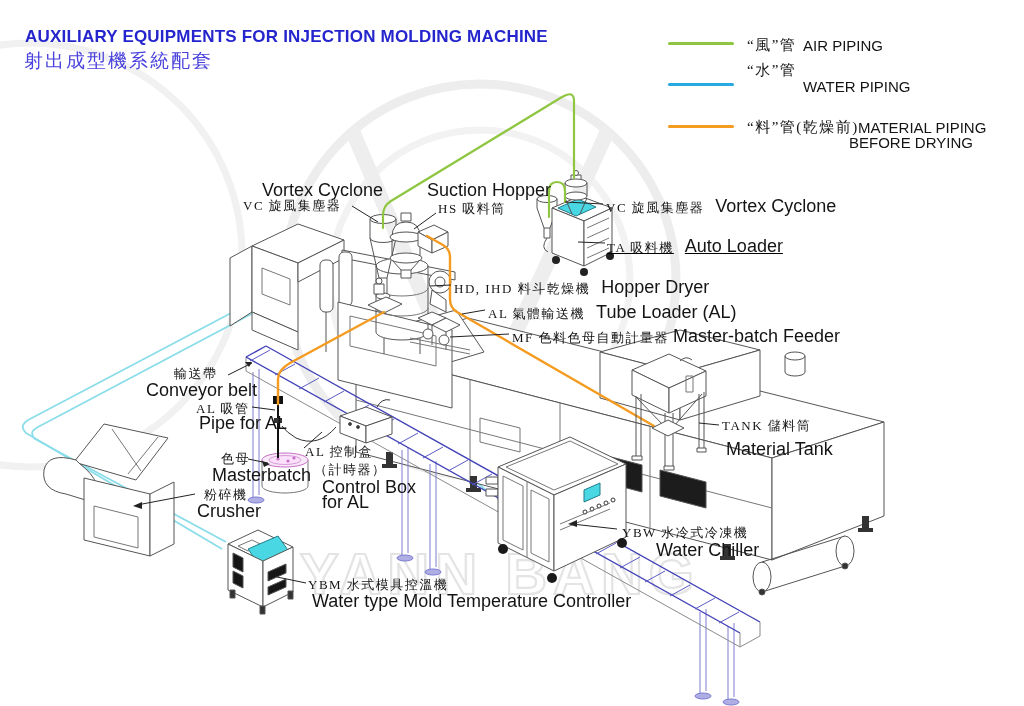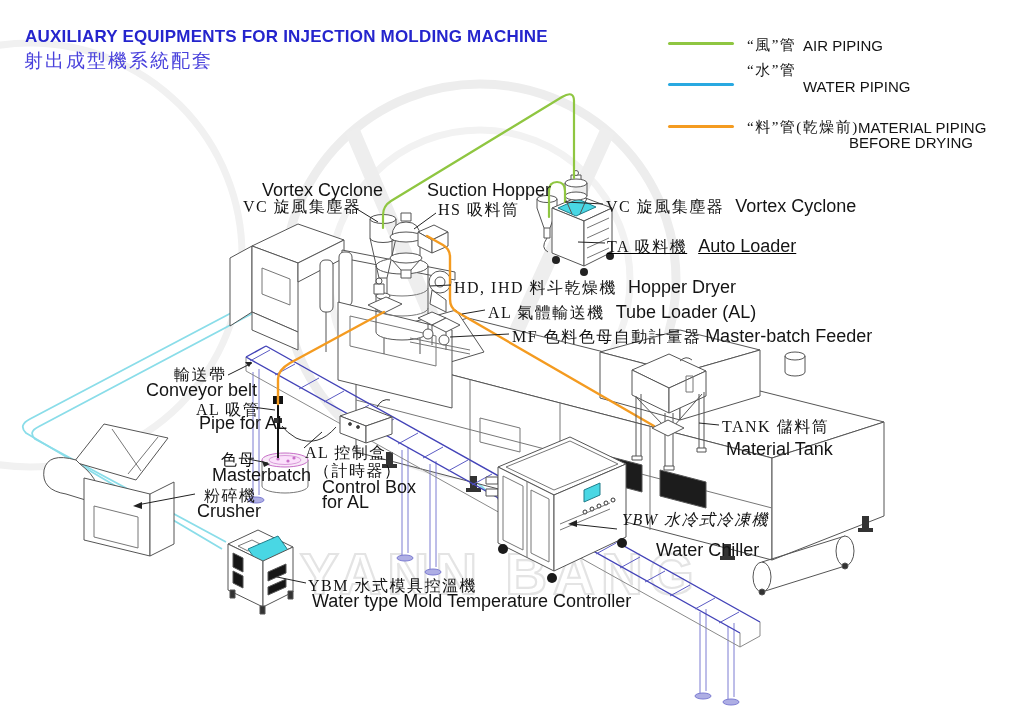--- a/index.html
+++ b/index.html
@@ -3,21 +3,21 @@
 <meta charset="utf-8">
 <style>
   html,body{margin:0;padding:0;background:#fff;}
   .canvas{position:relative;width:1024px;height:706px;background:#fff;overflow:hidden;
           font-family:"Liberation Sans",sans-serif;}
   svg.scene{position:absolute;left:0;top:0;width:1024px;height:706px;}
   .abs{position:absolute;white-space:nowrap;}
   .title-en{font-size:17px;font-weight:bold;color:#2525cd;letter-spacing:.2px;}
   .title-zh{font-size:19px;color:#4a42dc;font-family:"Liberation Serif",serif;letter-spacing:2px;}
   .lbl{font-size:13.5px;color:#141414;line-height:1.05;}
-  .zh{font-family:"Liberation Serif",serif;font-size:16px;letter-spacing:1.5px;color:#141414;}
+  .zh{font-family:"Liberation Serif",serif;font-size:13px;letter-spacing:1.5px;color:#141414;}
   .en{font-family:"Liberation Sans",sans-serif;font-size:18px;color:#141414;}
   .pair .en{margin-left:11px;letter-spacing:0;}
   .legend-line{position:absolute;width:66px;height:3px;border-radius:2px;}
   .legend-line.air{background:#8fc641;}
   .legend-line.water{background:#29a9e1;}
   .legend-line.material{background:#f49b20;}
   .legend-txt{font-size:15px;}
 </style>
 </head>
 <body>
@@ -378,16 +378,16 @@
 
   <div class="abs zh" style="left:204px;top:486px;">粉碎機</div>
   <div class="abs en lbl" style="left:197px;top:502px;">Crusher</div>
 
   <div class="abs zh" style="left:308px;top:576px;">YBM 水式模具控溫機</div>
   <div class="abs en lbl" style="left:312px;top:592px;">Water type Mold Temperature Controller</div>
 
   <div class="abs zh" style="left:722px;top:417px;">TANK 儲料筒</div>
   <div class="abs en lbl" style="left:726px;top:440px;">Material Tank</div>
 
-  <div class="abs zh" style="left:622px;top:510px;font-style:italic;">YBW 水冷式冷凍機</div>
+  <div class="abs zh" style="left:622px;top:524px;">YBW 水冷式冷凍機</div>
   <div class="abs en lbl" style="left:656px;top:541px;">Water Chiller</div>
 
 </div>
 
 </body></html>

